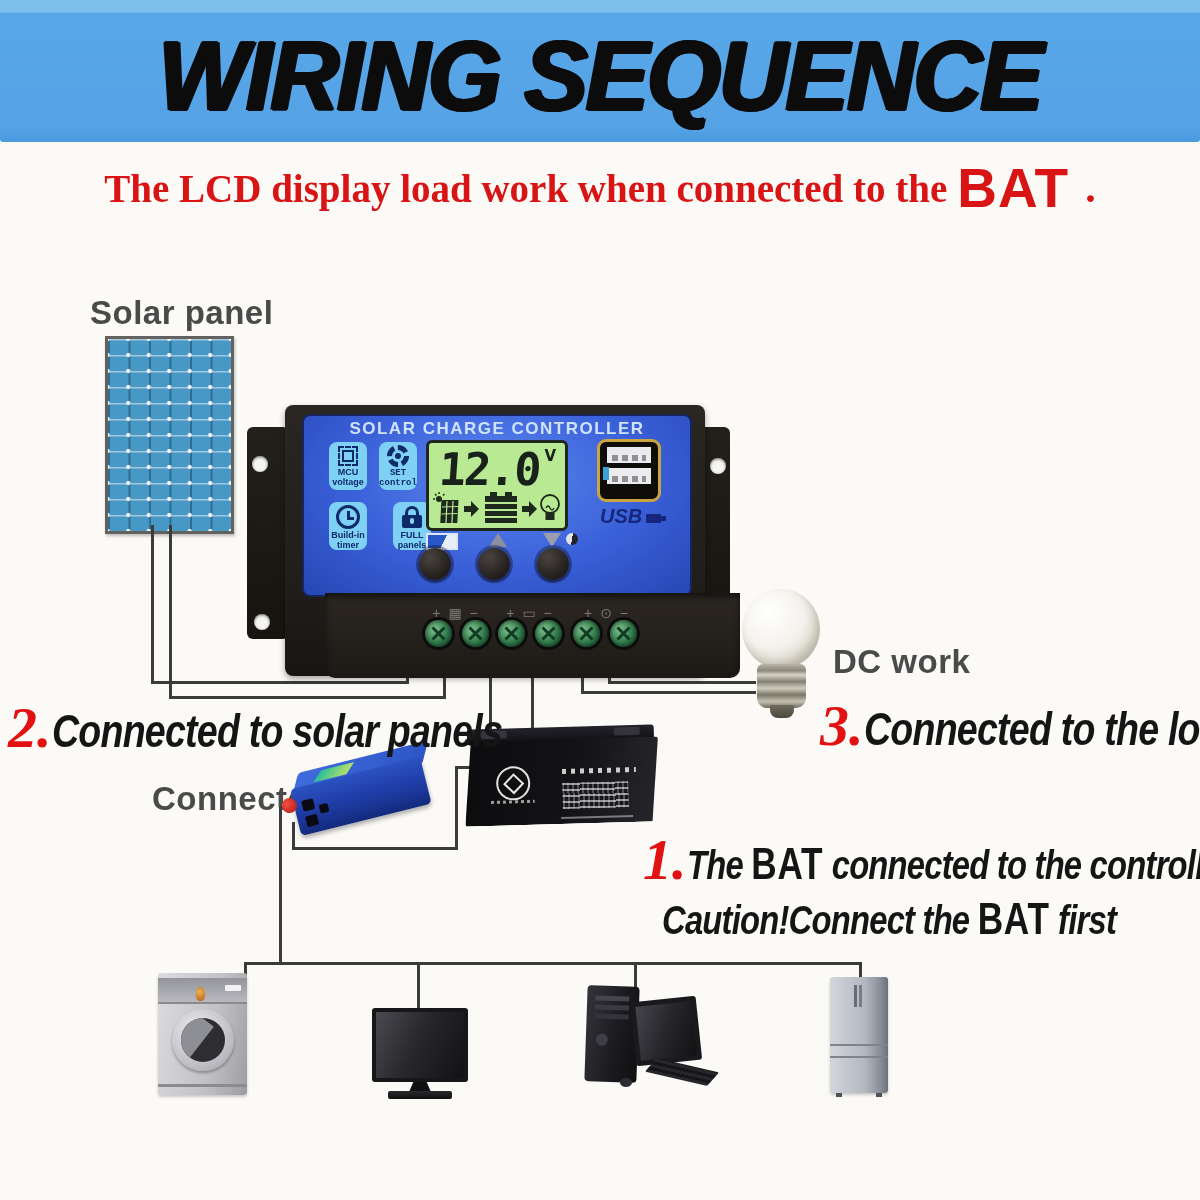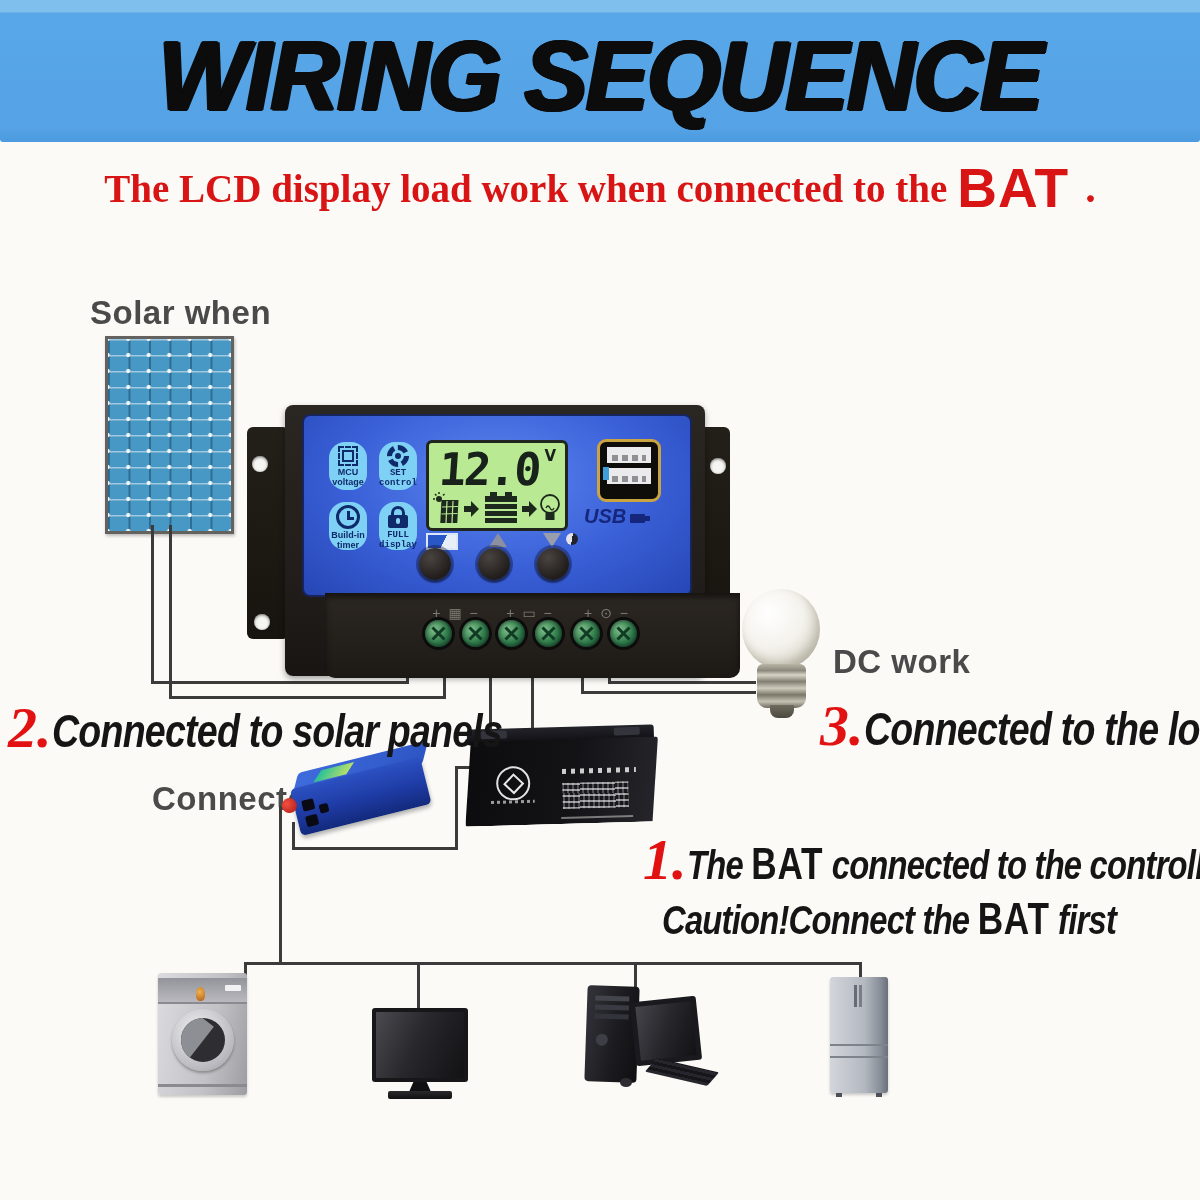--- a/index.html
+++ b/index.html
@@ -34,21 +34,21 @@
   .wh{height:3px;} .wv{width:3px;}
 
   
   .controller{left:247px;top:405px;width:483px;height:275px;z-index:3;}
   .ear{position:absolute;background:linear-gradient(#232019,#17140f);border-radius:6px;}
   .ear-hole{position:absolute;width:16px;height:16px;border-radius:50%;background:#f5f5f2;box-shadow:inset 0 1px 3px rgba(0,0,0,.55);}
   .ctl-body{position:absolute;left:38px;top:0;width:420px;height:271px;background:linear-gradient(#2a2622,#211e1b 60%,#181512);border-radius:8px;box-shadow:0 3px 6px rgba(0,0,0,.35);}
   .ctl-face{position:absolute;left:17px;top:9px;width:386px;height:179px;border-radius:8px;border:2px solid #18245c;
     background:radial-gradient(ellipse at 50% 35%,#5c86ee 0%,#3a60d8 55%,#2646b4 100%);}
   .ctl-title{position:absolute;left:0;top:3px;width:100%;text-align:center;color:#cfe2fc;font-weight:700;font-size:17px;letter-spacing:1.5px;}
-  .tile{position:absolute;width:38px;height:48px;background:#7fd0f5;border-radius:16px;text-align:center;}
+  .tile{position:absolute;width:38px;height:48px;background:#7fd0f5;border-radius:8px;text-align:center;}
   .tile-label{color:#0e2a6a;font-weight:700;font-size:9px;line-height:9.5px;}
   .i-mcu{position:relative;width:20px;height:20px;margin:4px auto 2px;border:2.5px dashed #0e2a6a;box-sizing:border-box;}
   .i-mcu::after{content:"";position:absolute;inset:2px;border:2.5px solid #0e2a6a;}
   .i-gear{position:relative;width:22px;height:22px;margin:3px auto 2px;border:5px dashed #0e2a6a;border-radius:50%;box-sizing:border-box;}
   .i-gear::after{content:"";position:absolute;inset:3px;border:3px solid #0e2a6a;border-radius:50%;}
   .i-clock{position:relative;width:24px;height:24px;margin:3px auto 2px;border:3px solid #0e2a6a;border-radius:50%;box-sizing:border-box;}
   .i-clock::before{content:"";position:absolute;left:8px;top:3px;width:2.5px;height:8px;background:#0e2a6a;}
   .i-clock::after{content:"";position:absolute;left:8px;top:9px;width:7px;height:2.5px;background:#0e2a6a;}
   .i-lock{position:relative;width:20px;height:13px;margin:13px auto 3px;background:#0e2a6a;border-radius:2px;}
   .i-lock::before{content:"";position:absolute;left:3px;top:-9px;width:8px;height:8px;border:3px solid #0e2a6a;border-bottom:none;border-radius:8px 8px 0 0;}
@@ -59,21 +59,21 @@
   .lcd-icons{position:absolute;left:4px;bottom:2px;}
   .hint-batt{position:absolute;left:122px;top:117px;width:28px;height:13px;border:2px solid #dde6f8;background:linear-gradient(115deg,#2a57c8 55%,#e8eef8 55%);}
   .hint-up{position:absolute;left:185px;top:117px;width:0;height:0;border-left:9px solid transparent;border-right:9px solid transparent;border-bottom:14px solid #8b8fa0;}
   .hint-down{position:absolute;left:239px;top:117px;width:0;height:0;border-left:9px solid transparent;border-right:9px solid transparent;border-top:14px solid #9a9eac;}
   .hint-bulbtoggle{position:absolute;left:262px;top:117px;width:12px;height:12px;border-radius:50%;background:linear-gradient(100deg,#e2e2ea 50%,#23232d 50%);}
   .ctl-btn{position:absolute;top:132px;width:32px;height:32px;border-radius:50%;background:radial-gradient(circle at 35% 30%,#4a4440,#211d1b 70%);box-shadow:0 0 0 3px rgba(8,10,30,.35),0 2px 3px rgba(0,0,0,.45);}
   .usb-block{position:absolute;left:293px;top:23px;width:64px;height:63px;background:#0f0d09;border:3px solid #c9a440;border-radius:9px;box-sizing:border-box;}
   .usb-port{position:relative;width:44px;height:16px;background:#ebebed;margin:5px auto 0;}
   .usb-port::after{content:"";position:absolute;left:5px;bottom:2px;width:34px;height:6px;background:repeating-linear-gradient(90deg,#8f8f94 0 6px,transparent 6px 10px);}
   .usb-tab{position:absolute;left:3px;top:25px;width:6px;height:13px;background:#3f9fd8;}
-  .usb-label{position:absolute;left:280px;top:89px;color:#15267c;font-weight:700;font-style:italic;font-size:20px;letter-spacing:0;}
+  .usb-label{position:absolute;left:296px;top:89px;color:#15267c;font-weight:700;font-style:italic;font-size:20px;letter-spacing:0;}
   .usb-plug{display:inline-block;width:15px;height:9px;background:#15267c;margin-left:4px;border-radius:1px;position:relative;}
   .usb-plug::after{content:"";position:absolute;right:-5px;top:2px;width:5px;height:5px;background:#15267c;}
   .tblock{position:absolute;left:40px;top:188px;width:415px;height:85px;background:linear-gradient(#2c2722,#1d1a16);border-radius:0 0 10px 10px;box-shadow:inset 0 4px 6px rgba(0,0,0,.55);}
   .tlab{position:absolute;top:12px;transform:translateX(-50%);color:#7d7a72;font-size:14px;letter-spacing:2px;white-space:nowrap;}
   .screw{position:absolute;top:27px;width:27px;height:27px;border-radius:50%;background:radial-gradient(circle at 35% 35%,#7ec08a,#2f7a4a 55%,#123d27);box-shadow:0 0 0 3px #0c0c0c,inset 0 0 5px rgba(0,0,0,.6);}
   .screw::before,.screw::after{content:"";position:absolute;left:12px;top:5px;width:3px;height:17px;background:#113b23;}
   .screw::before{transform:rotate(45deg);} .screw::after{transform:rotate(-45deg);}
 
   
   .bulb-globe{left:742px;top:589px;width:78px;height:80px;border-radius:50%;background:radial-gradient(circle at 35% 30%,#ffffff 0%,#f4f2ec 45%,#d9d5c9 80%,#c9c5b8 100%);box-shadow:inset -4px -6px 10px rgba(120,115,95,.35);z-index:2;}
@@ -136,21 +136,21 @@
 </style>
 </head>
 <body>
 
 <div class="abs banner">
   <div class="abs banner-title">WIRING SEQUENCE</div>
 </div>
 
 <div class="abs heading"><span>The LCD display load work when connected to the</span><span class="bat">BAT</span><span class="dot">.</span></div>
 
-<div class="abs glabel" style="left:90px;top:294px;">Solar when</div>
+<div class="abs glabel" style="left:90px;top:294px;">Solar panel</div>
 <div class="abs solar-panel"></div>
 
 <div>
   <div class="wire wv" style="left:151px;top:525px;height:159px;"></div>
   <div class="wire wh" style="left:151px;top:681px;width:258px;"></div>
   <div class="wire wv" style="left:406px;top:656px;height:28px;"></div>
   <div class="wire wv" style="left:169px;top:525px;height:174px;"></div>
   <div class="wire wh" style="left:169px;top:696px;width:277px;"></div>
   <div class="wire wv" style="left:443px;top:656px;height:43px;"></div>
   <div class="wire wv" style="left:489px;top:656px;height:79px;"></div>
@@ -175,36 +175,37 @@
   <div class="ear" style="left:0;top:22px;width:42px;height:212px;">
     <div class="ear-hole" style="left:5px;top:29px;"></div>
     <div class="ear-hole" style="left:7px;top:187px;"></div>
   </div>
   <div class="ear" style="left:450px;top:22px;width:33px;height:212px;">
     <div class="ear-hole" style="left:13px;top:31px;"></div>
     <div class="ear-hole" style="left:14px;top:188px;"></div>
   </div>
   <div class="ctl-body">
     <div class="ctl-face">
+      <div class="ctl-title">SOLAR CHARGE CONTROLLER</div>
 
       <div class="tile" style="left:25px;top:26px;">
         <div class="i-mcu"></div>
         <div class="tile-label"><span>MCU</span><br><span>voltage</span></div>
       </div>
       <div class="tile" style="left:75px;top:26px;font-family:Liberation Mono, monospace;">
         <div class="i-gear"></div>
         <div class="tile-label"><span>SET</span><br><span>control</span></div>
       </div>
       <div class="tile" style="left:25px;top:86px;">
         <div class="i-clock"></div>
         <div class="tile-label"><span>Build-in</span><br><span>timer</span></div>
       </div>
-      <div class="tile" style="left:75px;top:86px;font-family:Liberation Mono, monospace;">
+      <div class="tile" style="left:89px;top:86px;">
         <div class="i-lock"></div>
-        <div class="tile-label"><span>FULL</span><br><span>display</span></div>
+        <div class="tile-label"><span>FULL</span><br><span>panels</span></div>
       </div>
 
       <div class="lcd">
         <div class="lcd-val">12.0</div>
         <div class="lcd-unit">V</div>
         <svg class="lcd-icons" width="130" height="36" viewBox="0 0 130 36">
           <g fill="#1c291c" stroke="#1c291c">
             <circle cx="6" cy="9" r="3" stroke="none"></circle>
             <line x1="6" y1="2" x2="6" y2="4" stroke-width="1.5"></line>
               <line x1="0" y1="9" x2="2" y2="9" stroke-width="1.5"></line>

